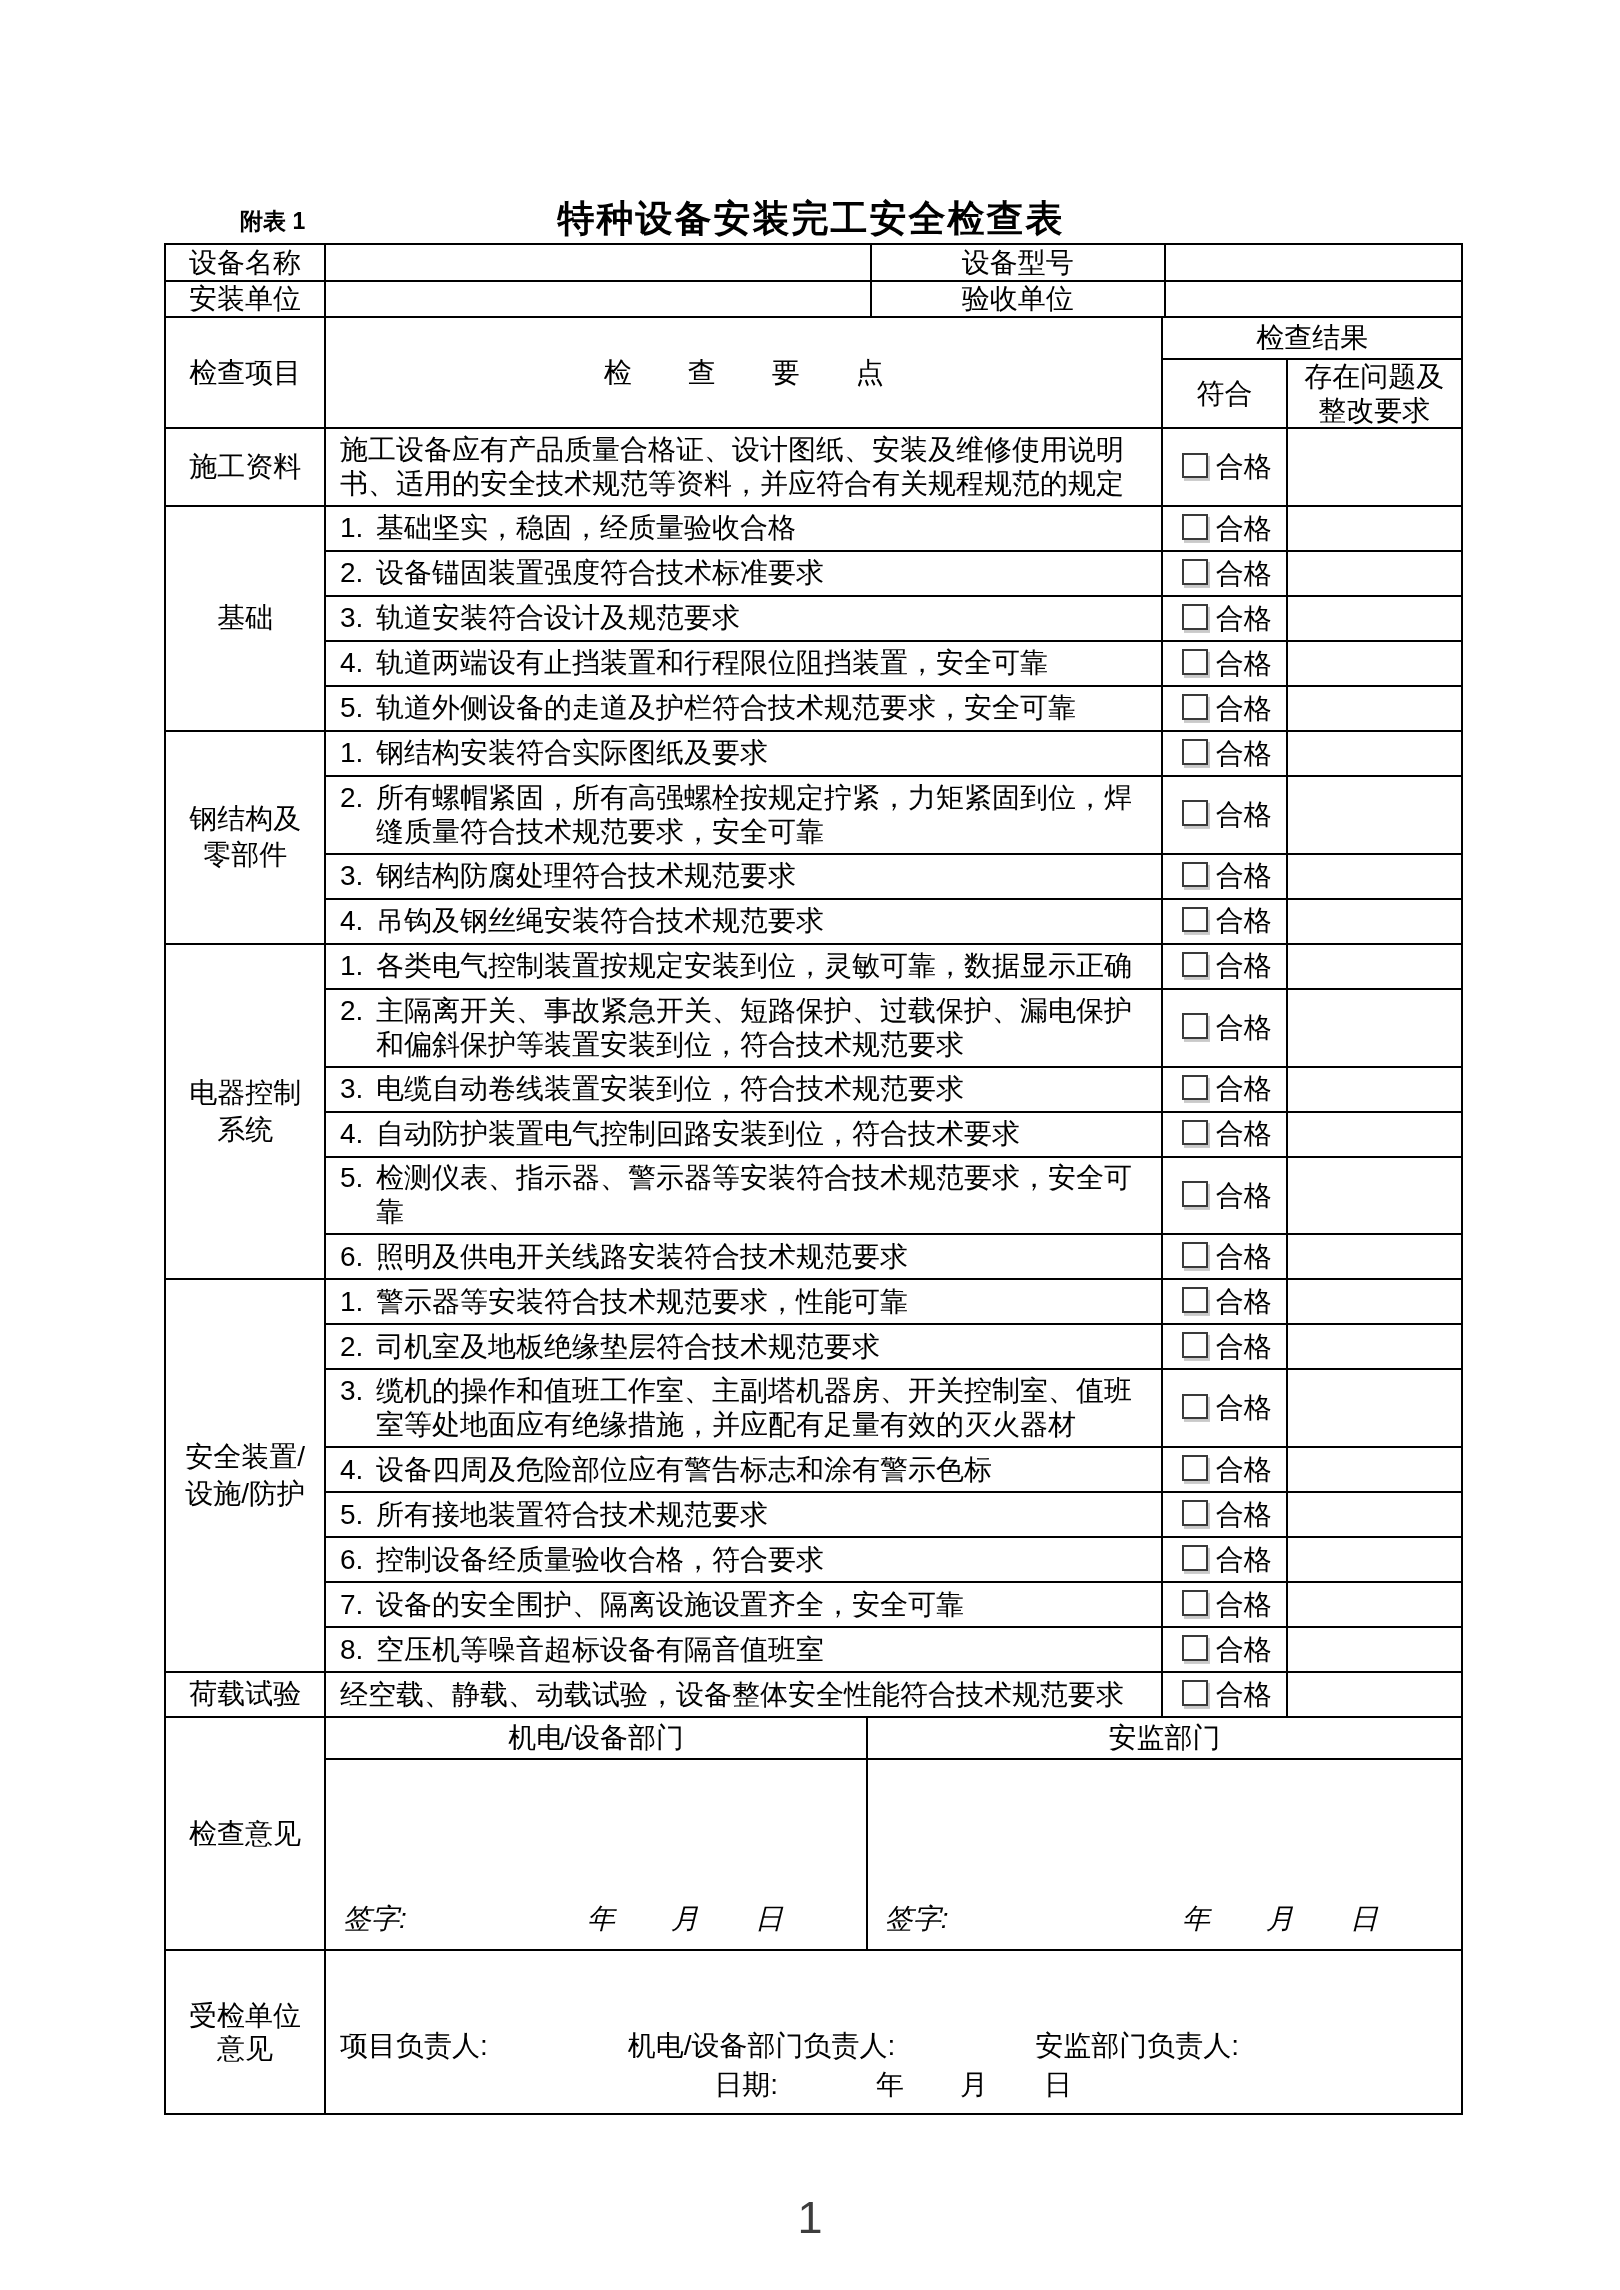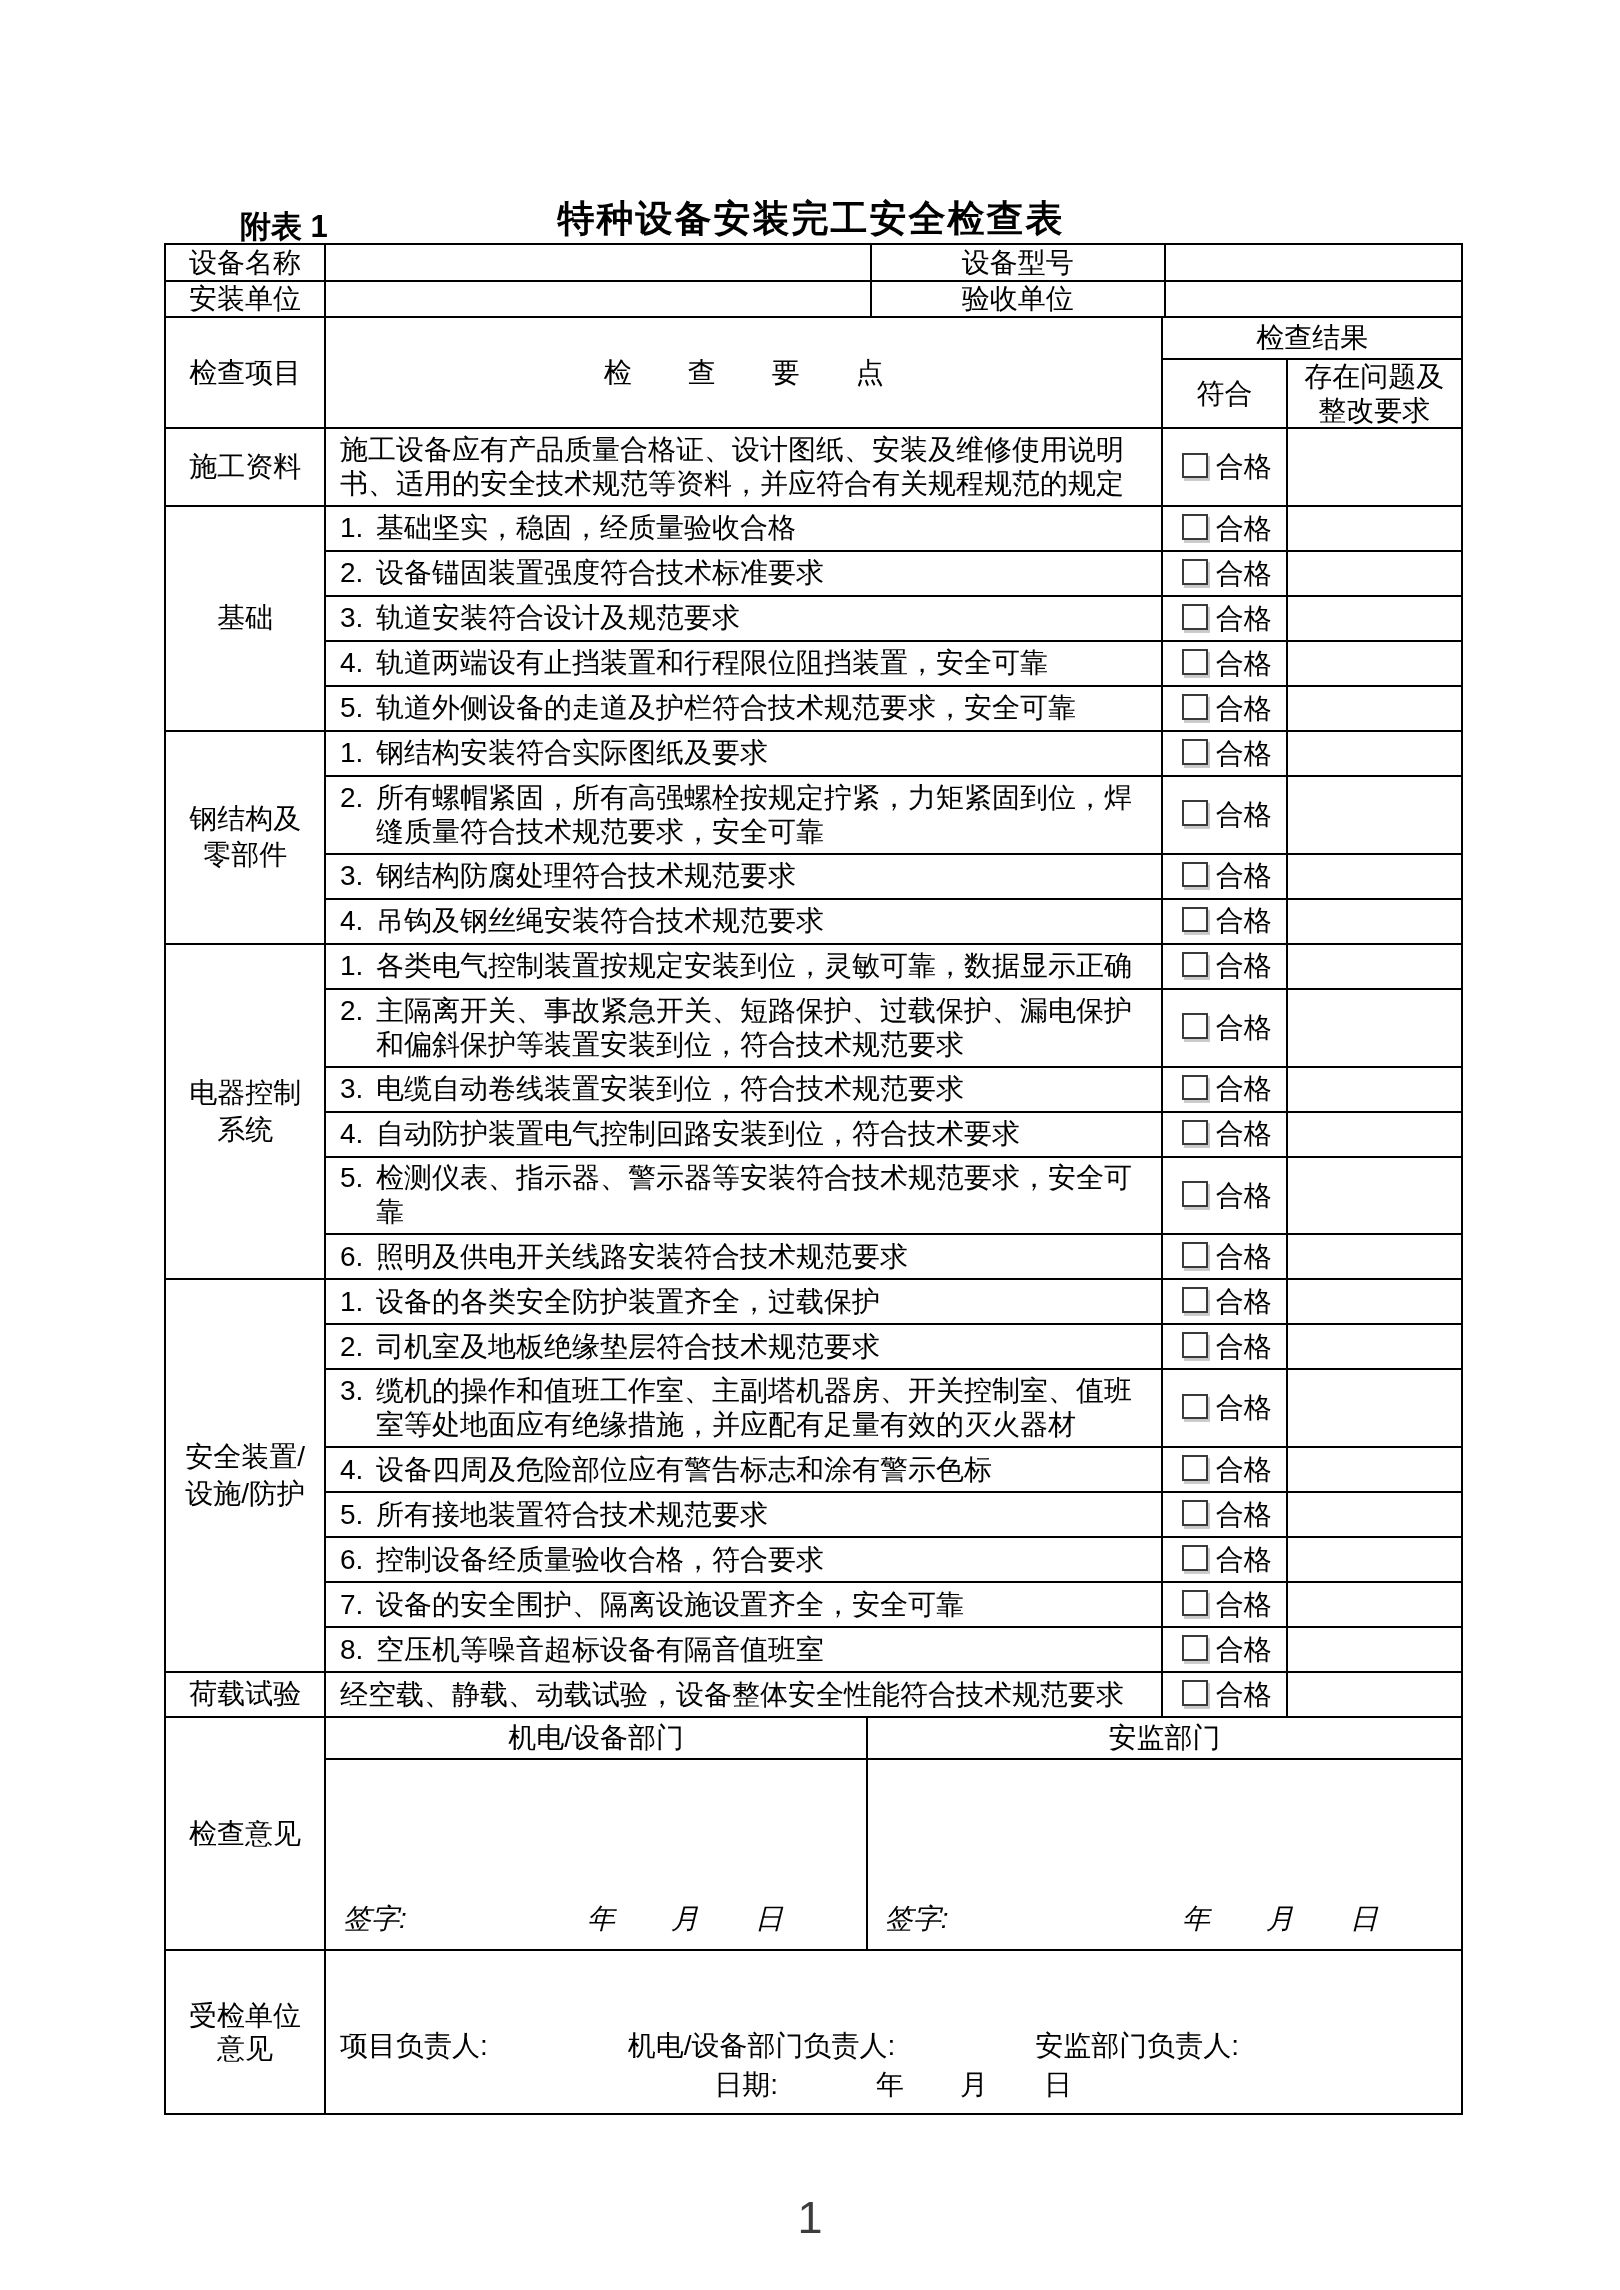--- a/index.html
+++ b/index.html
@@ -5,21 +5,21 @@
   html,body{margin:0;padding:0;background:#fff;}
   .page{
     position:relative;
     width:1620px;height:2291px;
     background:#ffffff;
     font-family:"Liberation Sans","DejaVu Sans",sans-serif;
     color:#000;
     overflow:hidden;
   }
   .doc-header{position:absolute;left:164px;top:194px;width:1294px;height:49px;}
-  .annex{position:absolute;left:76px;top:11.8px;font-size:31px;font-weight:700;white-space:pre;}
+  .annex{position:absolute;left:76px;top:11.8px;font-size:23px;font-weight:700;white-space:pre;}
   .title{position:absolute;left:0;right:0;top:0;margin:0;text-align:center;font-size:37px;font-weight:700;letter-spacing:2px;}
 
   .sheet{
     position:absolute;left:164px;top:243px;
     width:1299px;box-sizing:border-box;
     border:2.9px solid #000;
   }
   table{border-collapse:collapse;table-layout:fixed;width:100%;}
   td{
     border-right:2px solid #000;border-bottom:2px solid #000;
@@ -283,21 +283,21 @@
         <td class="pass"><span class="cb"></span><span>合格</span></td>
         <td class="last"></td>
       </tr>
 
       <tr class="h44">
         <td class="cat" rowspan="8">安全装置/
 设施/防护</td>
         <td class="pt">
               <div class="item">
                 <span class="num">1.</span>
-                <span class="txt">设备的各类安全防护装置齐全，过载保护</span>
+                <span class="txt">警示器等安装符合技术规范要求，性能可靠</span>
               </div>
             </td>
         <td class="pass"><span class="cb"></span><span>合格</span></td>
         <td class="last"></td>
       </tr>
       <tr class="h44">
         <td class="pt">
               <div class="item">
                 <span class="num">2.</span>
                 <span class="txt">司机室及地板绝缘垫层符合技术规范要求</span>

